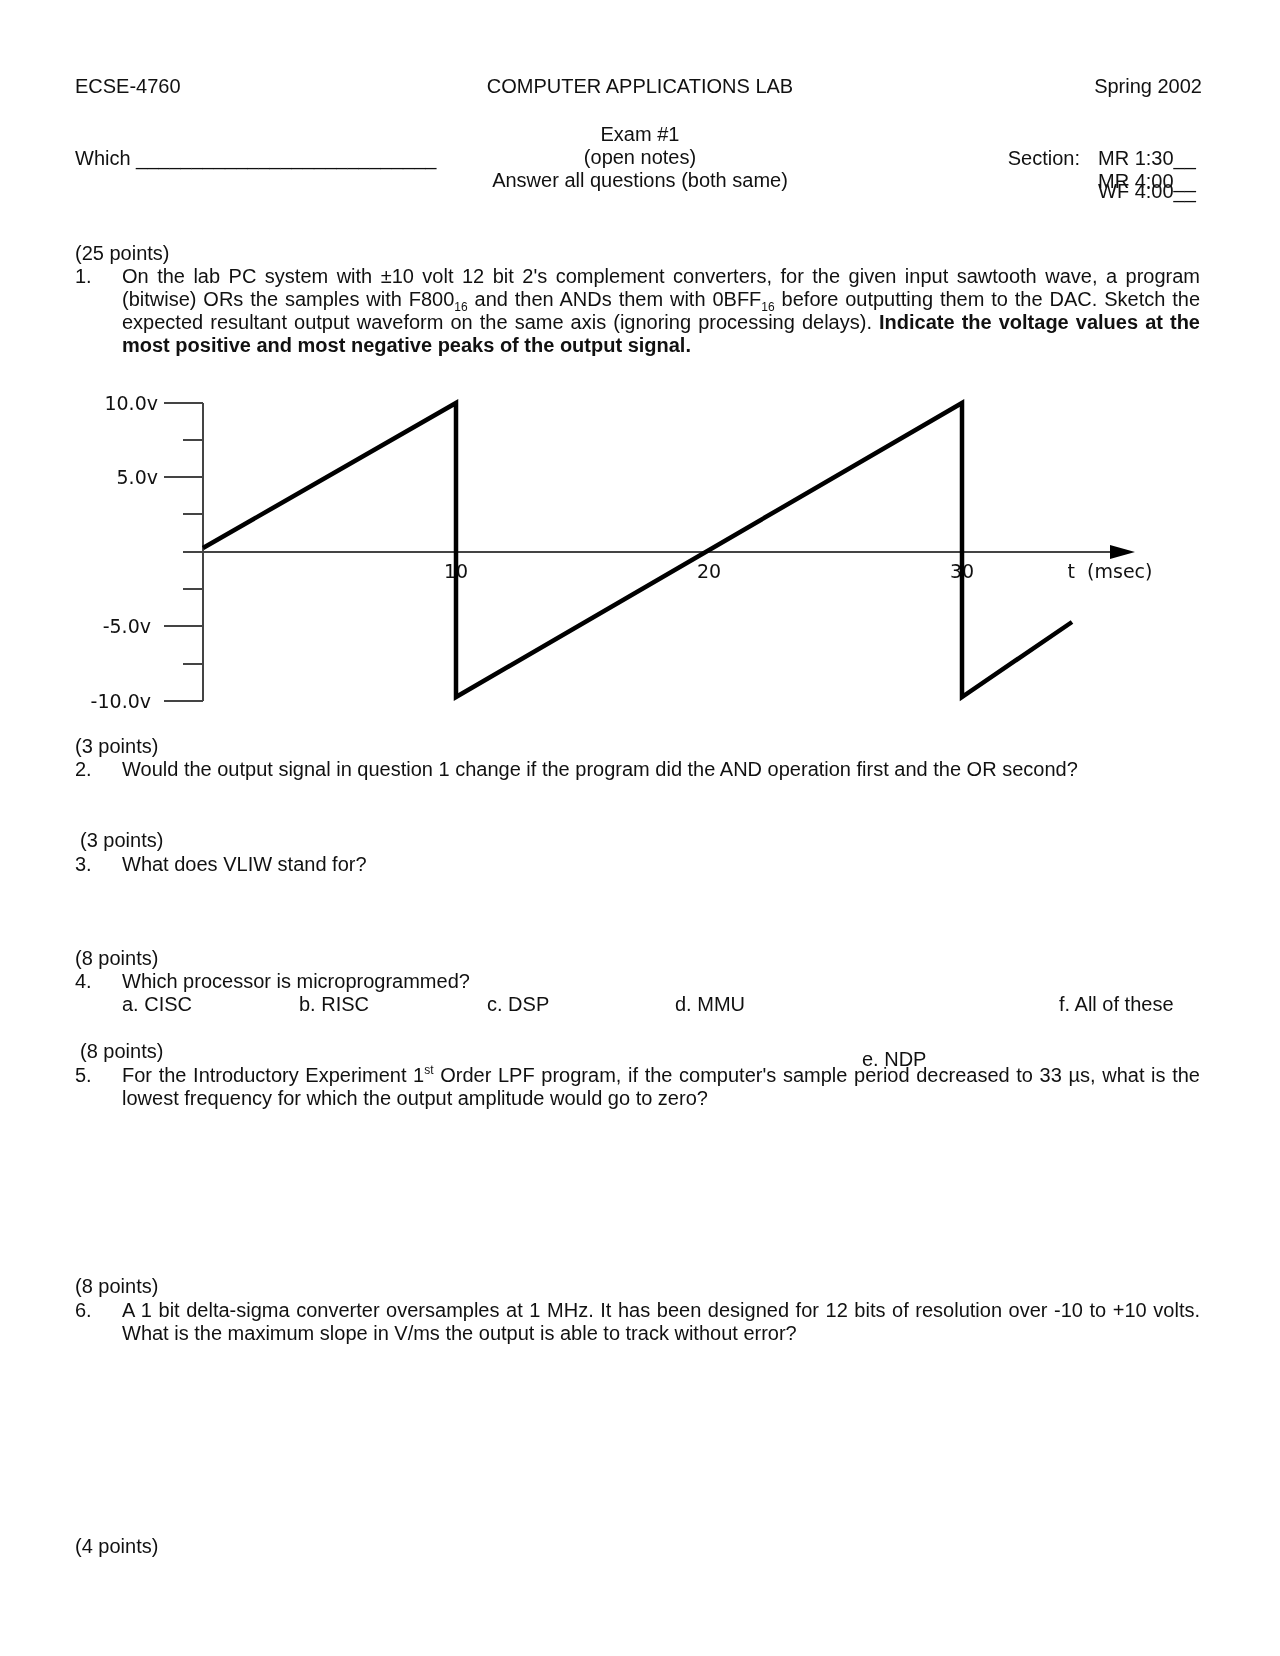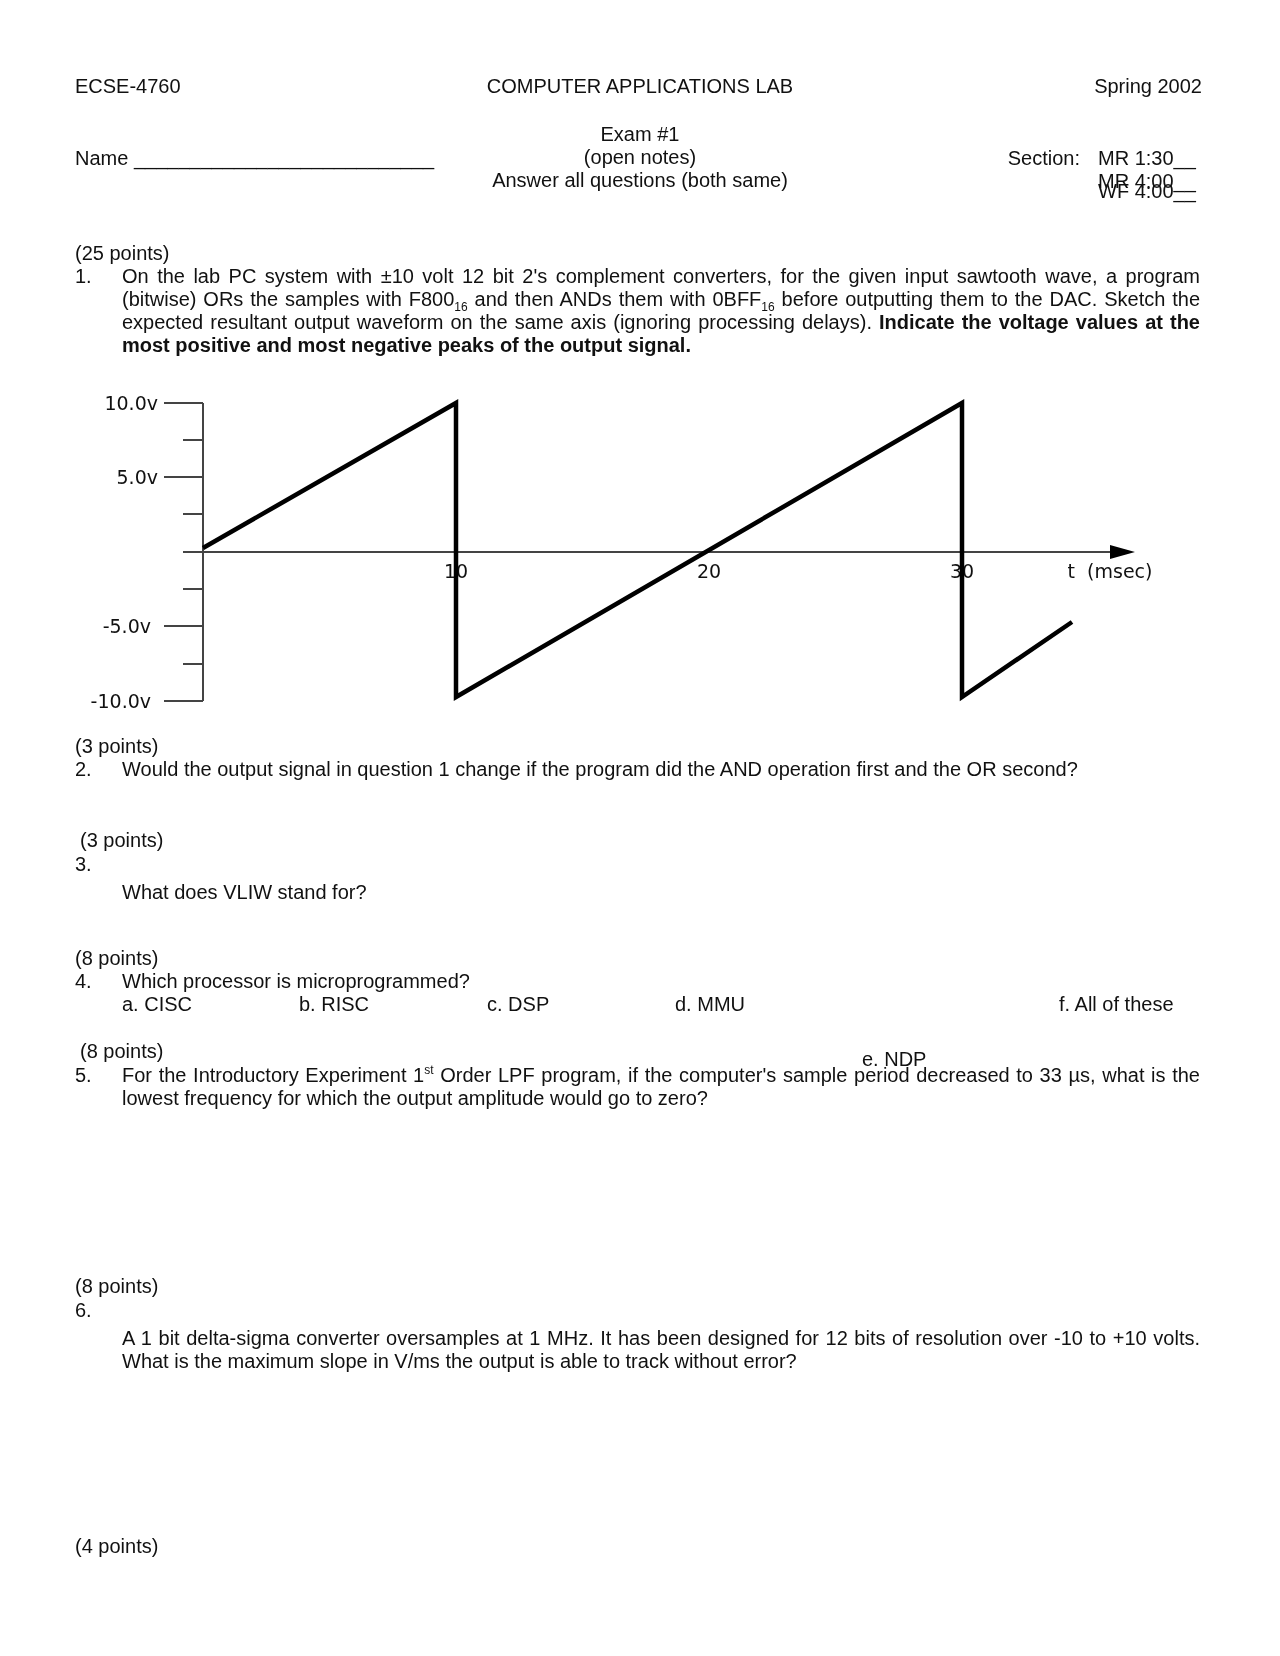--- a/index.html
+++ b/index.html
@@ -19,21 +19,21 @@
 <body>
 
 <div class="abs" style="left:75px; top:75px;">ECSE-4760</div>
 <div class="abs center" style="left:440px; width:400px; top:75px;">COMPUTER APPLICATIONS LAB</div>
 <div class="abs right" style="right:78px; top:75px;">Spring 2002</div>
 
 <div class="abs center" style="left:440px; width:400px; top:123px;">Exam #1</div>
 <div class="abs center" style="left:440px; width:400px; top:146px;">(open notes)</div>
 <div class="abs center" style="left:440px; width:400px; top:169px;">Answer all questions (both same)</div>
 
-<div class="abs" style="left:75px; top:147px;">Name ___________________________</div>
+<div class="abs" style="left:75px; top:147px;">Which ___________________________</div>
 
 <div class="abs right" style="right:200px; top:147px;">Section:</div>
 <div class="abs" style="left:1098px; top:147px;text-align:center;">MR 1:30__</div>
 <div class="abs" style="left:1098px; top:170px;">MR 4:00__</div>
 <div class="abs" style="left:1098px; top:180px;">WF 4:00__</div>
 
 <div class="abs" style="left:75px; top:242px;">(25 points)</div>
 <div class="qnum abs" style="top:265px;">1.</div>
 <div class="qtext" style="top:265px;">
   <span>On the lab PC system with ±10 volt 12 bit 2's complement converters, for the given input sawtooth wave, a program (bitwise) ORs the samples with F800</span><sub>16</sub><span> and then ANDs them with 0BFF</span><sub>16</sub><span> before outputting them to the DAC. Sketch the expected resultant output waveform on the same axis (ignoring processing delays). </span><b>Indicate the voltage values at the most positive and most negative peaks of the output signal.</b>
@@ -70,35 +70,35 @@
   </g>
   <polyline points="203,548 456,403 456,697 962,403 962,697 1072,622" fill="none" stroke="#000" stroke-width="4.5" stroke-linejoin="miter"></polyline>
 </svg>
 
 <div class="abs" style="left:75px; top:735px;">(3 points)</div>
 <div class="qnum abs" style="top:758px;">2.</div>
 <div class="qtext" style="top:758px;">Would the output signal in question 1 change if the program did the AND operation first and the OR second?</div>
 
 <div class="abs" style="left:80px; top:829px;">(3 points)</div>
 <div class="qnum abs" style="top:853px;">3.</div>
-<div class="qtext" style="top:853px;margin-top:28px;">What does VLIW stand for?</div>
+<div class="qtext" style="top:853px;">What does VLIW stand for?</div>
 
 <div class="abs" style="left:75px; top:947px;">(8 points)</div>
 <div class="qnum abs" style="top:970px;">4.</div>
 <div class="qtext" style="top:970px;">Which processor is microprogrammed?</div>
 <div class="opt abs" style="left:122px; top:993px;">a. CISC</div>
 <div class="opt abs" style="left:299px; top:993px;">b. RISC</div>
 <div class="opt abs" style="left:487px; top:993px;">c. DSP</div>
 <div class="opt abs" style="left:675px; top:993px;">d. MMU</div>
 <div class="opt abs" style="left:862px; top:1048px;">e. NDP</div>
 <div class="opt abs" style="left:1059px; top:993px;">f. All of these</div>
 
 <div class="abs" style="left:80px; top:1040px;">(8 points)</div>
 <div class="qnum abs" style="top:1064px;">5.</div>
 <div class="qtext" style="top:1064px;">
   <span>For the Introductory Experiment 1</span><sup>st</sup><span> Order LPF program, if the computer's sample period decreased to 33 µs, what is the lowest frequency for which the output amplitude would go to zero?</span>
 </div>
 
 <div class="abs" style="left:75px; top:1275px;">(8 points)</div>
 <div class="qnum abs" style="top:1299px;">6.</div>
-<div class="qtext" style="top:1299px;margin-top:28px;">A 1 bit delta-sigma converter oversamples at 1 MHz. It has been designed for 12 bits of resolution over -10 to +10 volts. What is the maximum slope in V/ms the output is able to track without error?</div>
+<div class="qtext" style="top:1299px;">A 1 bit delta-sigma converter oversamples at 1 MHz. It has been designed for 12 bits of resolution over -10 to +10 volts. What is the maximum slope in V/ms the output is able to track without error?</div>
 
 <div class="abs" style="left:75px; top:1535px;">(4 points)</div>
 
 </body></html>

